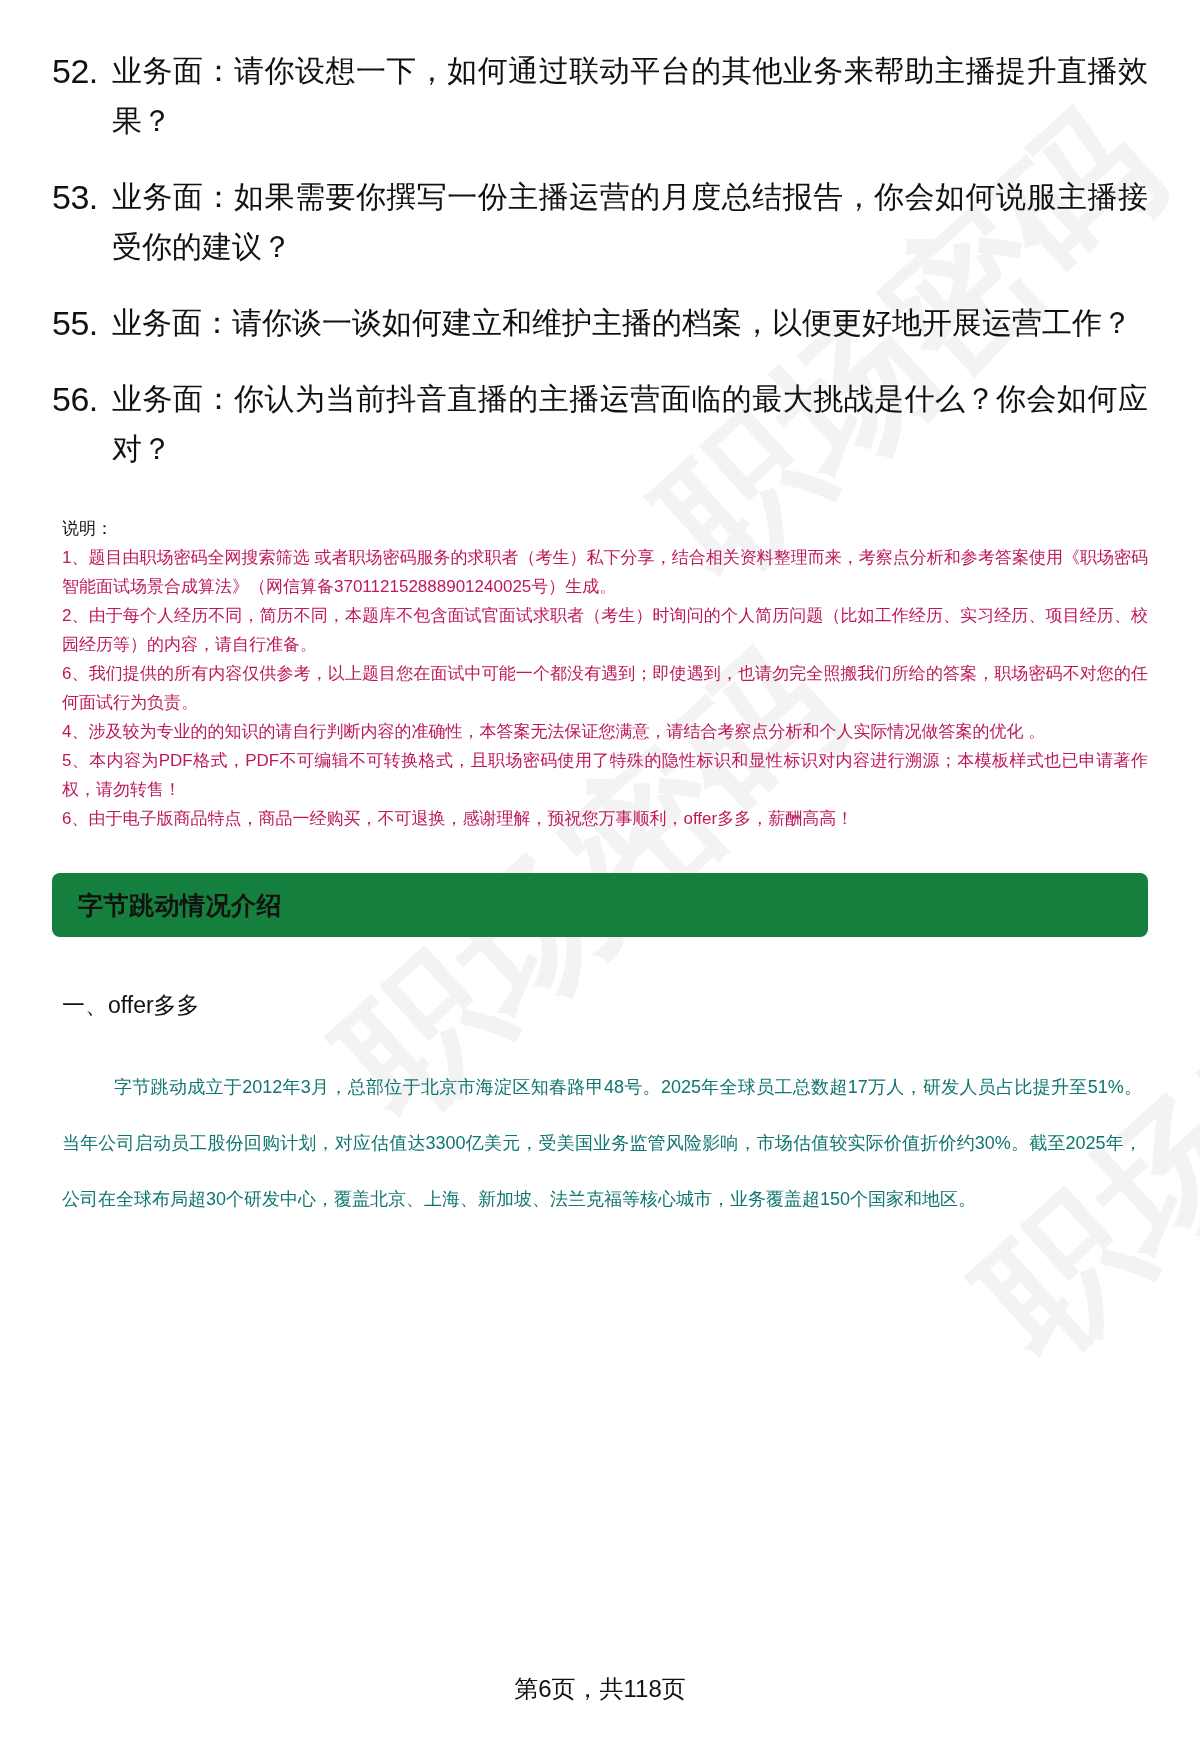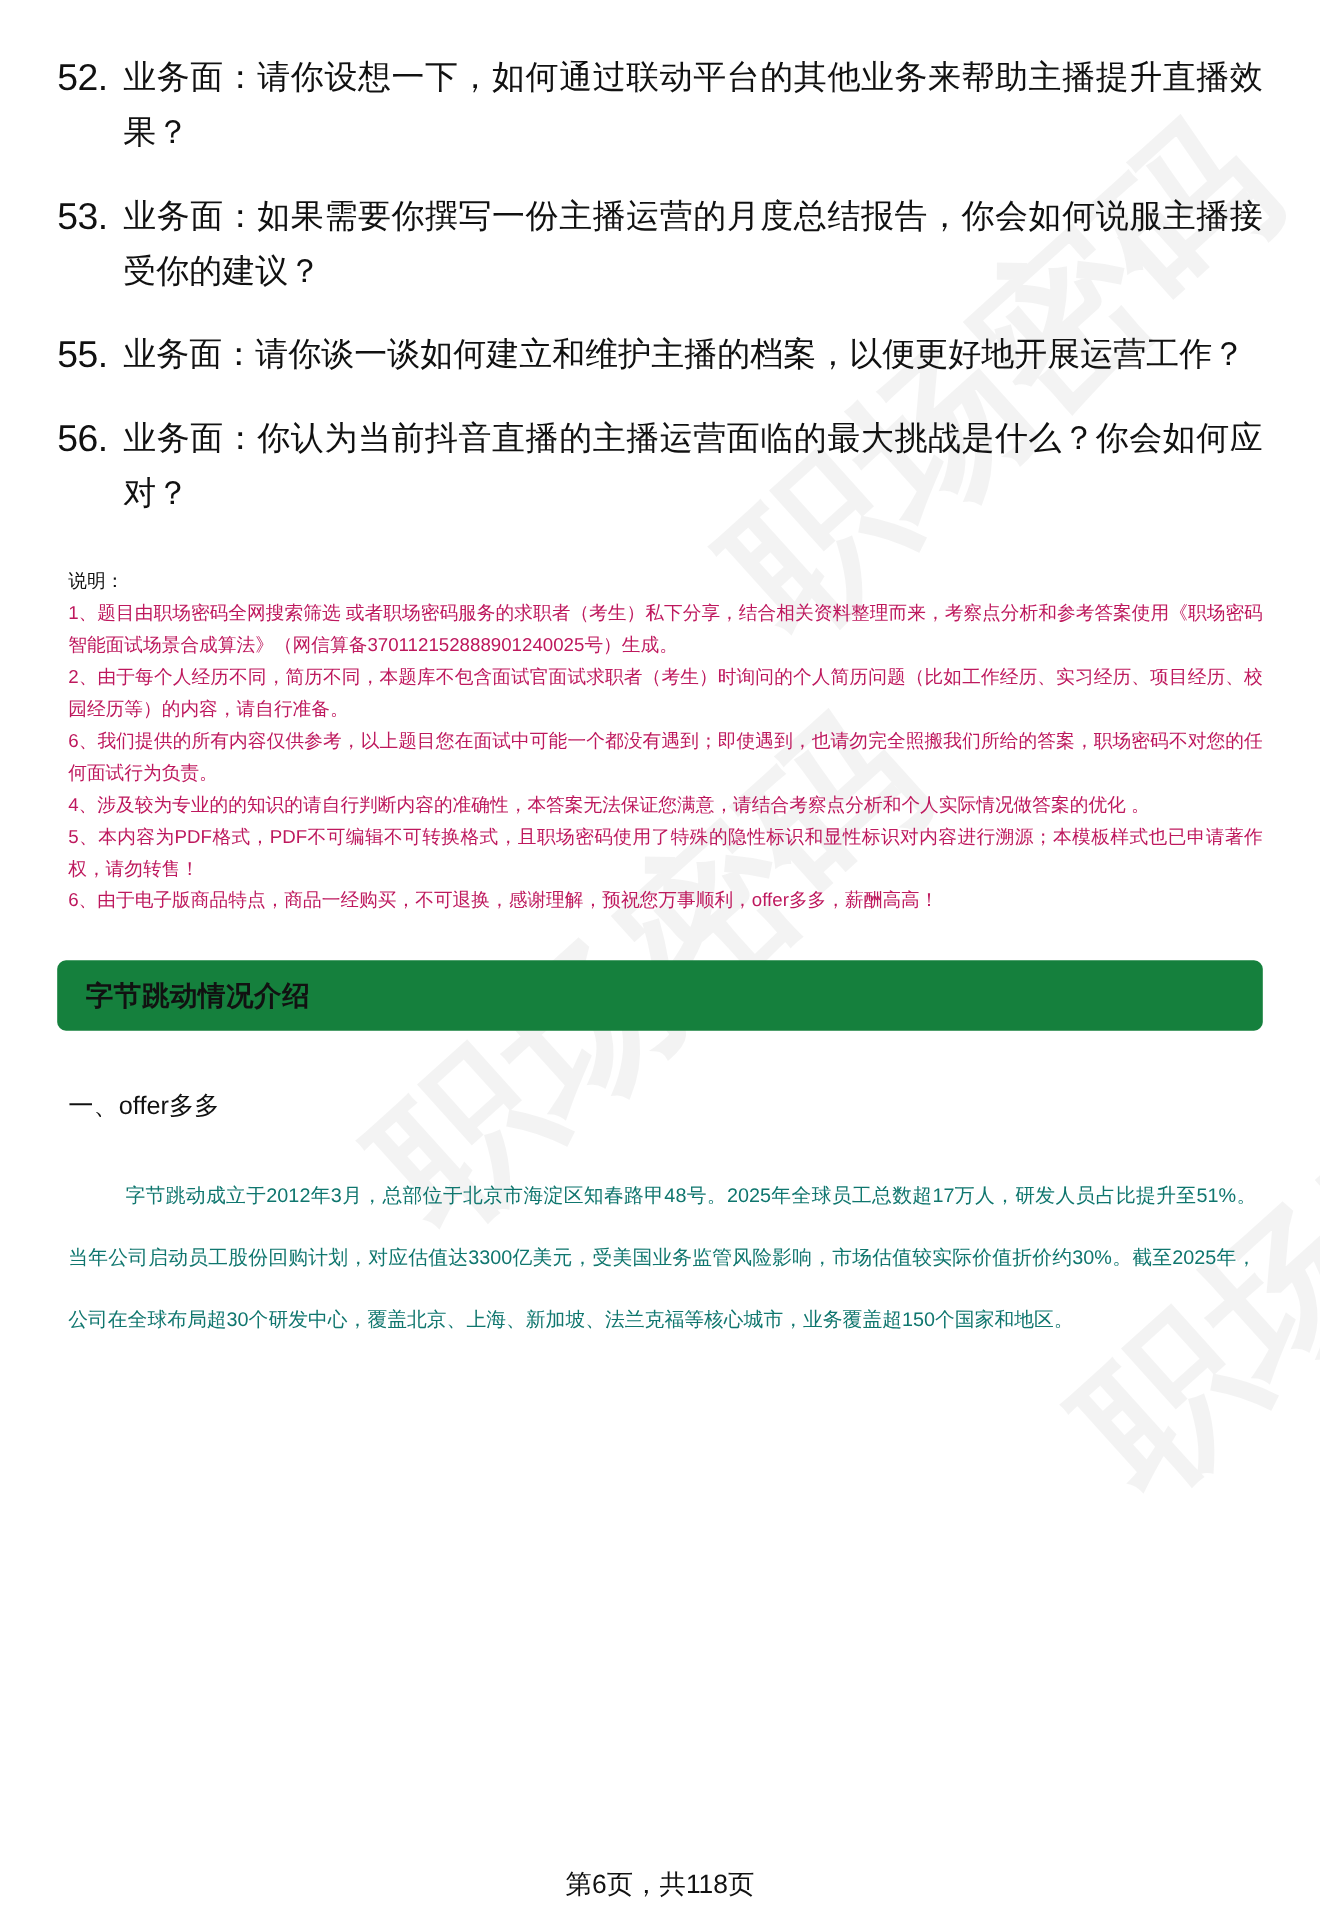--- a/index.html
+++ b/index.html
@@ -130,21 +130,21 @@
     text-align: justify;
     text-justify: inter-ideograph;
     text-indent: 52px;
     padding: 0 6px 0 10px;
   }
 
   
   .footer {
     position: absolute;
     left: 0;
-    bottom: 26px;
+    bottom: 50px;
     width: 1200px;
     text-align: center;
     font-size: 24px;
     color: #111;
     z-index: 2;
   }
 </style>
 </head>
 <body>
 

